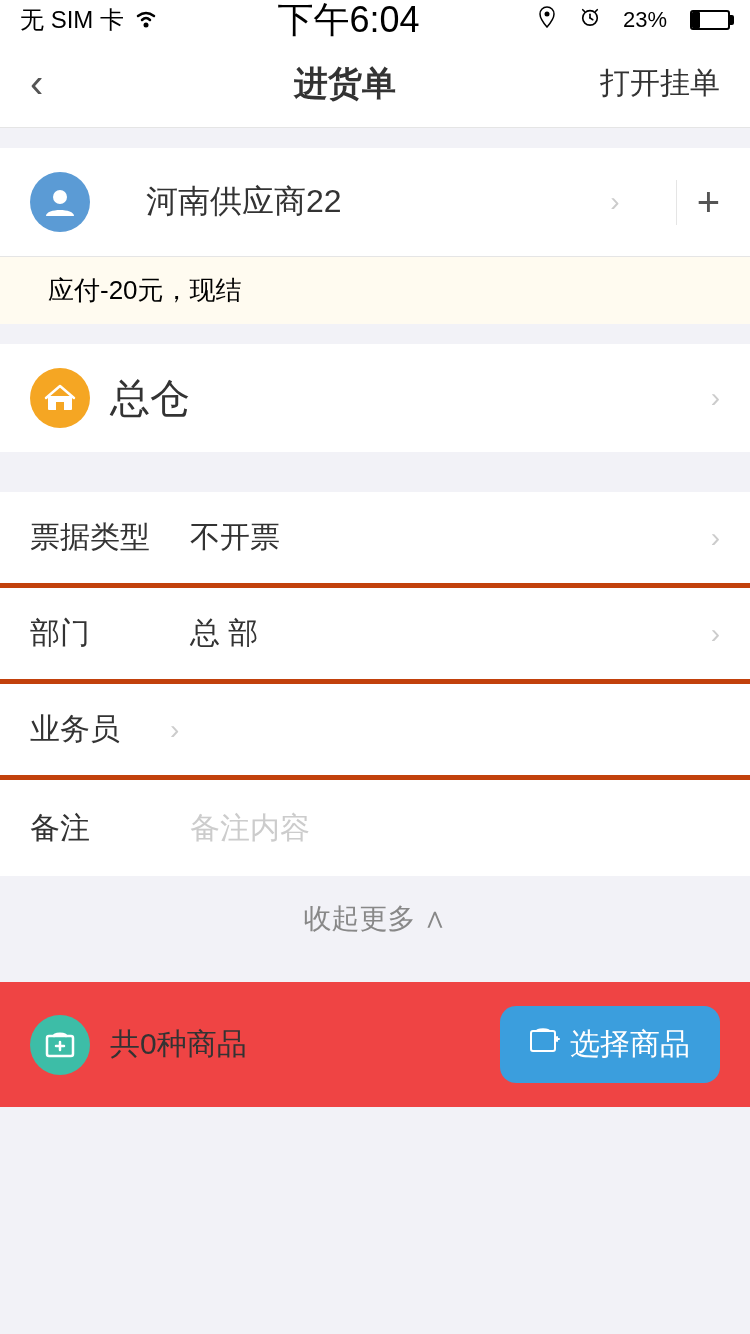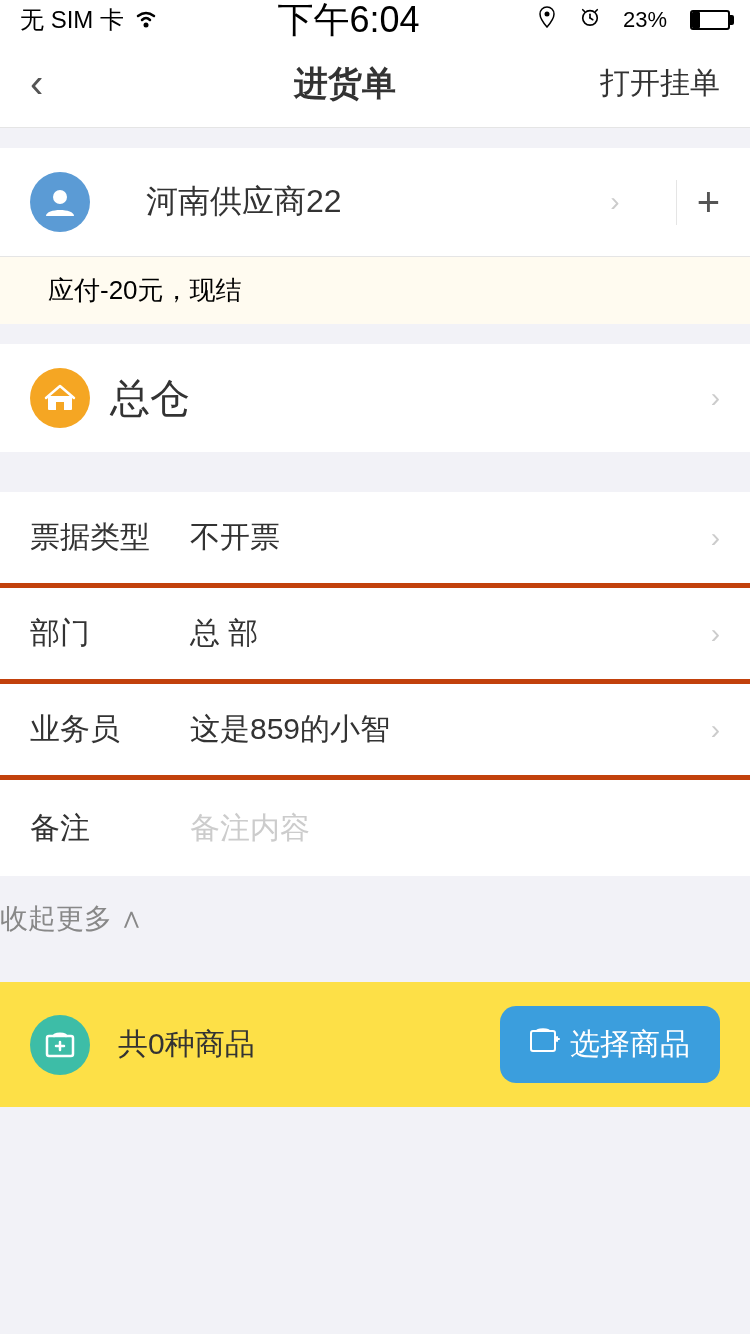--- a/index.html
+++ b/index.html
@@ -201,35 +201,35 @@
     }
     .form-value.placeholder {
       color: #ccc;
     }
 
     
     .collapse-row {
       background: #f2f2f7;
       display: flex;
       align-items: center;
+      justify-content: center;
       padding: 24px 0;
       font-size: 28px;
       color: #888;
       cursor: pointer;
       margin-top: 0;
     }
 
     
     .bottom-section {
-      background: #fde047;
+      background: #ef4444;
       display: flex;
       align-items: center;
       padding: 24px 30px;
       margin-top: 20px;
-      gap: 8px;
     }
     .product-icon {
       width: 60px;
       height: 60px;
       border-radius: 50%;
       background: #3dbda7;
       display: flex;
       align-items: center;
       justify-content: center;
       margin-right: 20px;
@@ -343,21 +343,20 @@
   </div>
 
   <div class="form-row">
     <span class="form-label">部门</span>
     <span class="form-value">总 部</span>
     <span class="chevron-right-sm">›</span>
   </div>
 
   <div class="form-row">
     <span class="form-label">业务员</span>
-    <span class="form-value">这是859的小智</span>
     <span class="chevron-right-sm">›</span>
   </div>
 
   <div class="form-row">
     <span class="form-label">备注</span>
     <span class="form-value placeholder">备注内容</span>
   </div>
 </div>
 
 <div class="collapse-row">

